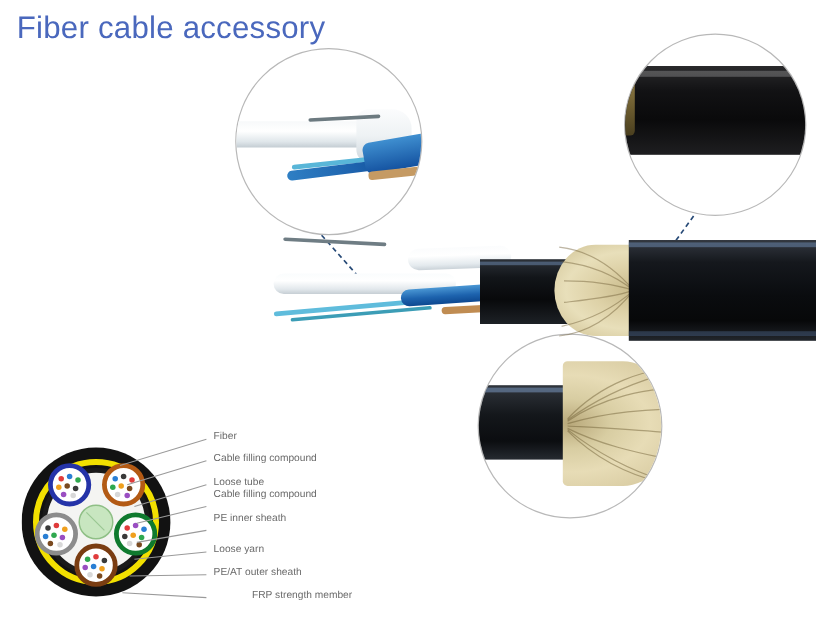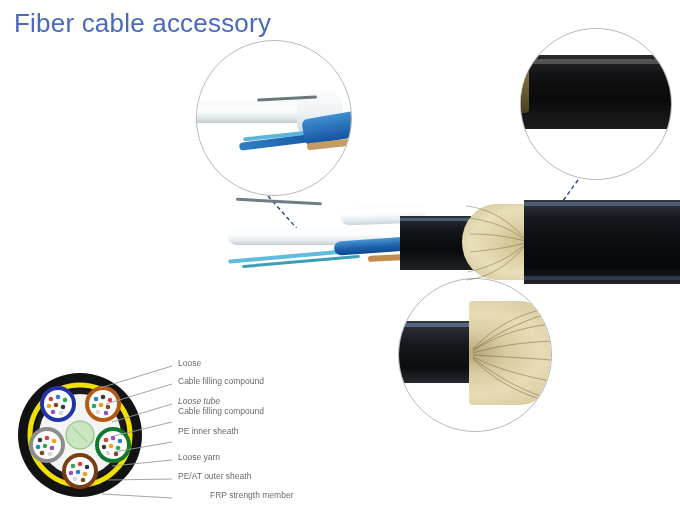--- a/index.html
+++ b/index.html
@@ -417,23 +417,23 @@
       <line x1="12" y1="70" x2="72" y2="52"></line>
       <line x1="14" y1="84" x2="72" y2="70"></line>
       <line x1="14" y1="100" x2="72" y2="90"></line>
       <line x1="12" y1="114" x2="72" y2="108"></line>
       <line x1="8" y1="128" x2="72" y2="127"></line>
       <line x1="2" y1="142" x2="72" y2="146"></line>
     </g>
   </svg>
 
   <div id="legend">
-    <div class="legend-item" style="top:0px;">Loose</div>
+    <div class="legend-item" style="top:0px;">Fiber</div>
     <div class="legend-item" style="top:18px;">Cable filling compound</div>
-    <div class="legend-item" style="top:38px;font-style:italic;">Loose tube</div>
+    <div class="legend-item" style="top:38px;">Loose tube</div>
     <div class="legend-item" style="top:48px;">Cable filling compound</div>
     <div class="legend-item" style="top:68px;">PE inner sheath</div>
     <div class="legend-item" style="top:94px;">Loose yarn</div>
     <div class="legend-item" style="top:113px;">PE/AT outer sheath</div>
     <div class="legend-item" style="top:132px;padding-left:32px;">FRP strength member</div>
   </div>
 
 </div>
 
 </body></html>

